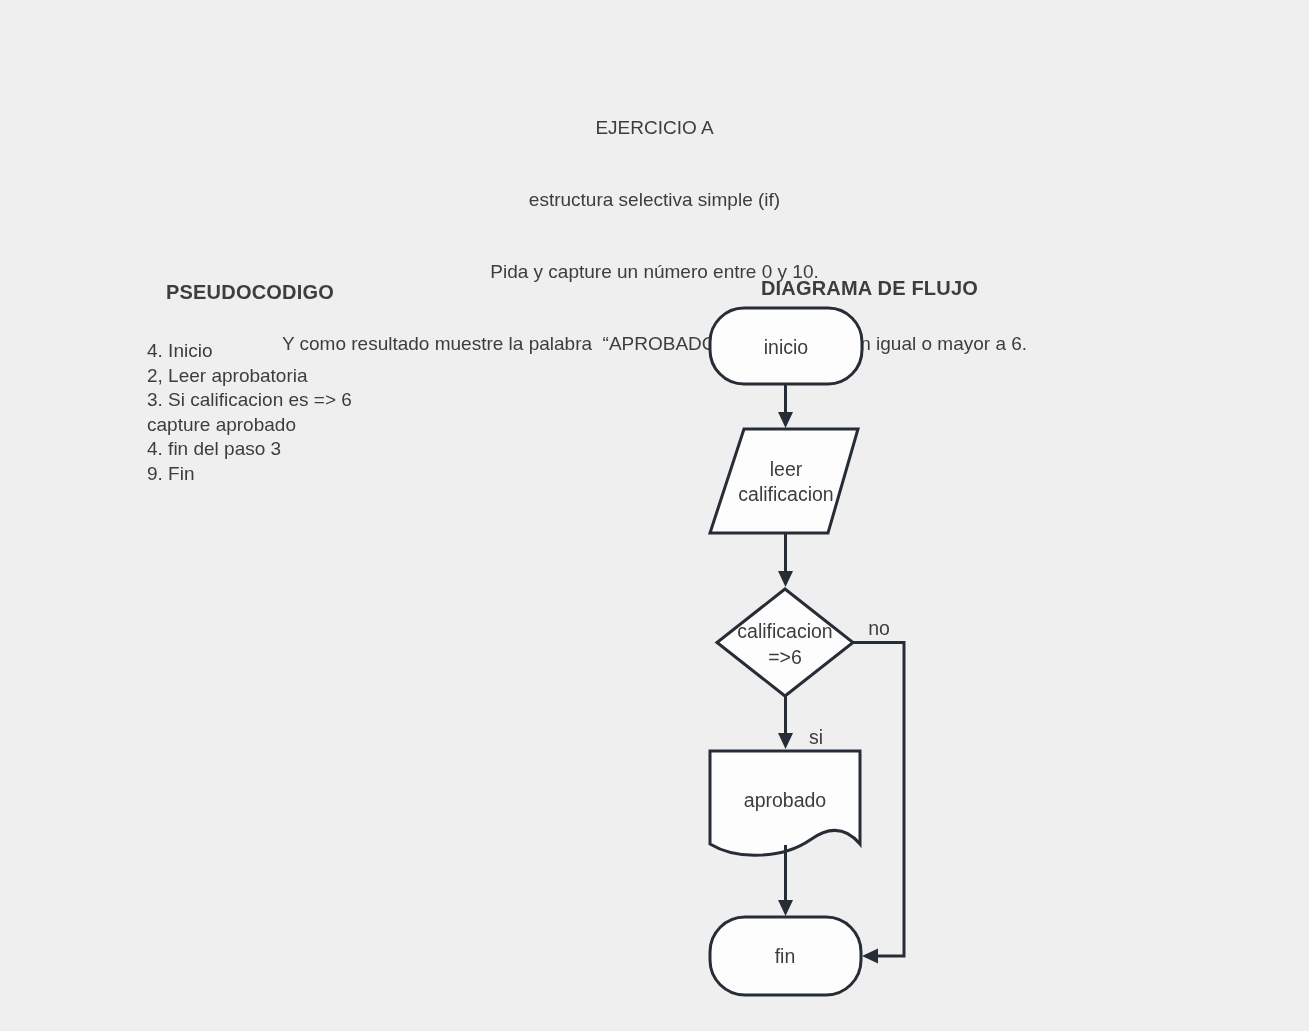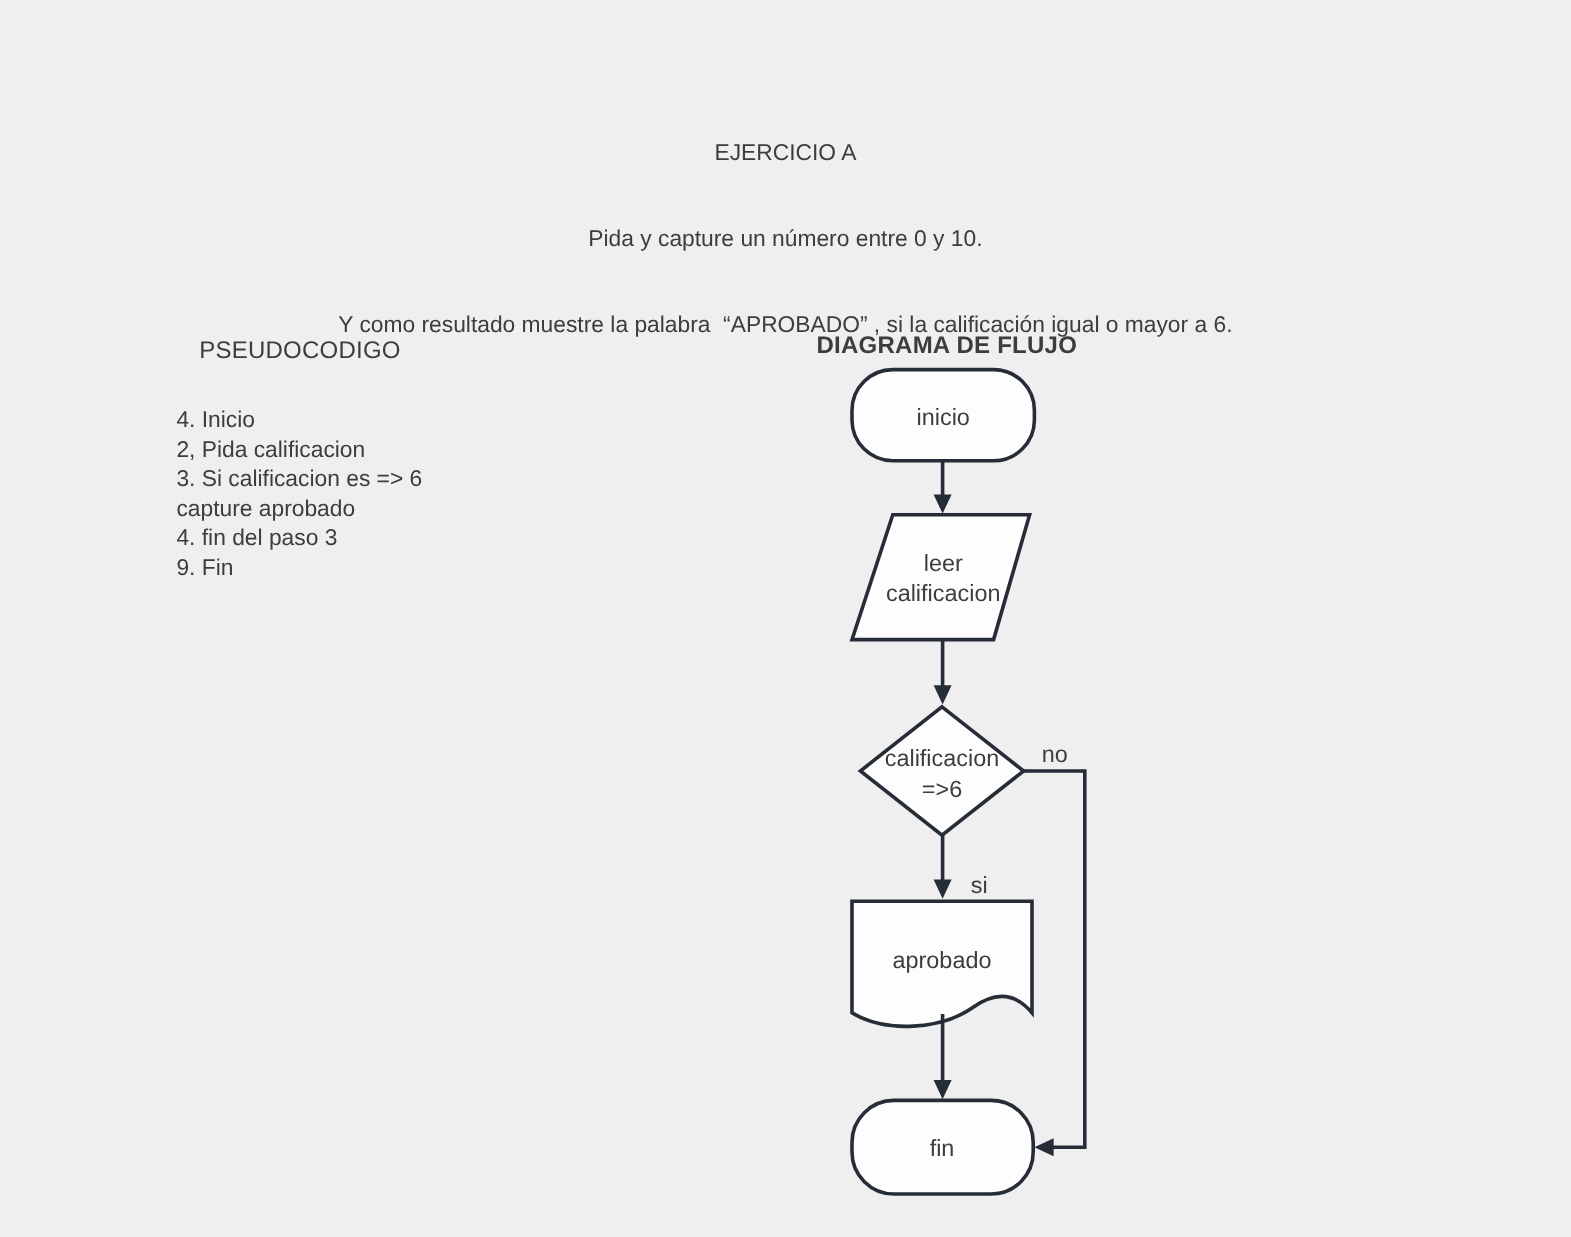--- a/index.html
+++ b/index.html
@@ -27,34 +27,34 @@
     width:1309px;
     text-align:center;
     font-size:19px;
     line-height:24px;
     white-space:pre-wrap;
   }
   .pseudo-heading{
     position:absolute;
     left:166px; top:281px;
     font-size:20px;
-    font-weight:normal;
+    font-weight:bold;
     letter-spacing:.2px;
   }
   .pseudo-list{
     position:absolute;
     left:147px; top:339px;
     font-size:19px;
     line-height:24.5px;
   }
   .flow-heading{
     position:absolute;
     left:600px; top:277px;
     width:378px;
-    text-align:center;
+    text-align:right;
     font-size:20px;
     font-weight:bold;
     letter-spacing:.2px;
   }
   svg.flow{
     position:absolute;
     left:600px; top:295px;
   }
   svg.flow .shape{
     fill:var(--fill);
@@ -78,28 +78,29 @@
     text-anchor:middle;
   }
 </style>
 </head>
 <body>
 
 <div class="page">
 
   <div class="header">
     <div>EJERCICIO A</div>
+    <div>estructura selectiva simple (if)</div>
     <div>Pida y capture un número entre 0 y 10.</div>
     <div>Y como resultado muestre la palabra  “APROBADO” , si la calificación igual o mayor a 6.</div>
   </div>
 
   <div class="pseudo-heading">PSEUDOCODIGO</div>
   <div class="pseudo-list">
     <div>4. Inicio</div>
-    <div>2, Pida calificacion</div>
+    <div>2, Leer aprobatoria</div>
     <div>3. Si calificacion es =&gt; 6</div>
     <div>capture aprobado</div>
     <div>4. fin del paso 3</div>
     <div>9. Fin</div>
   </div>
 
   <div class="flow-heading">DIAGRAMA DE FLUJO</div>
 
   <svg class="flow" width="350" height="712" viewBox="0 0 350 712">
 

